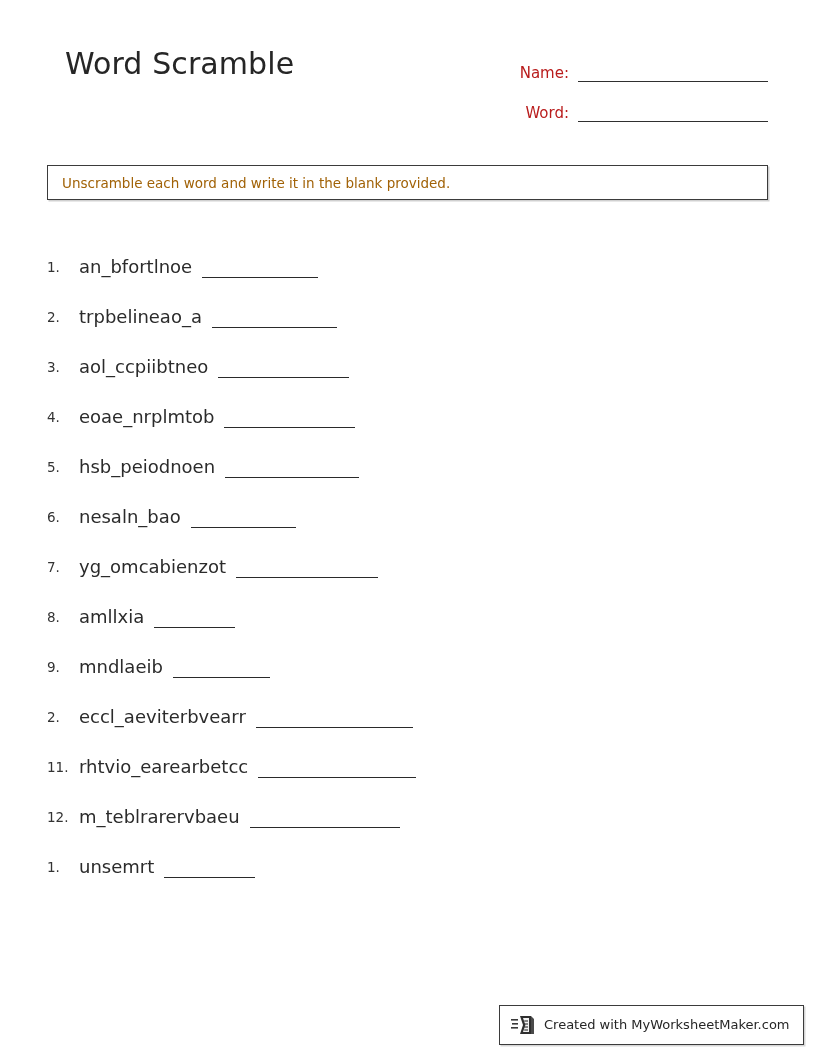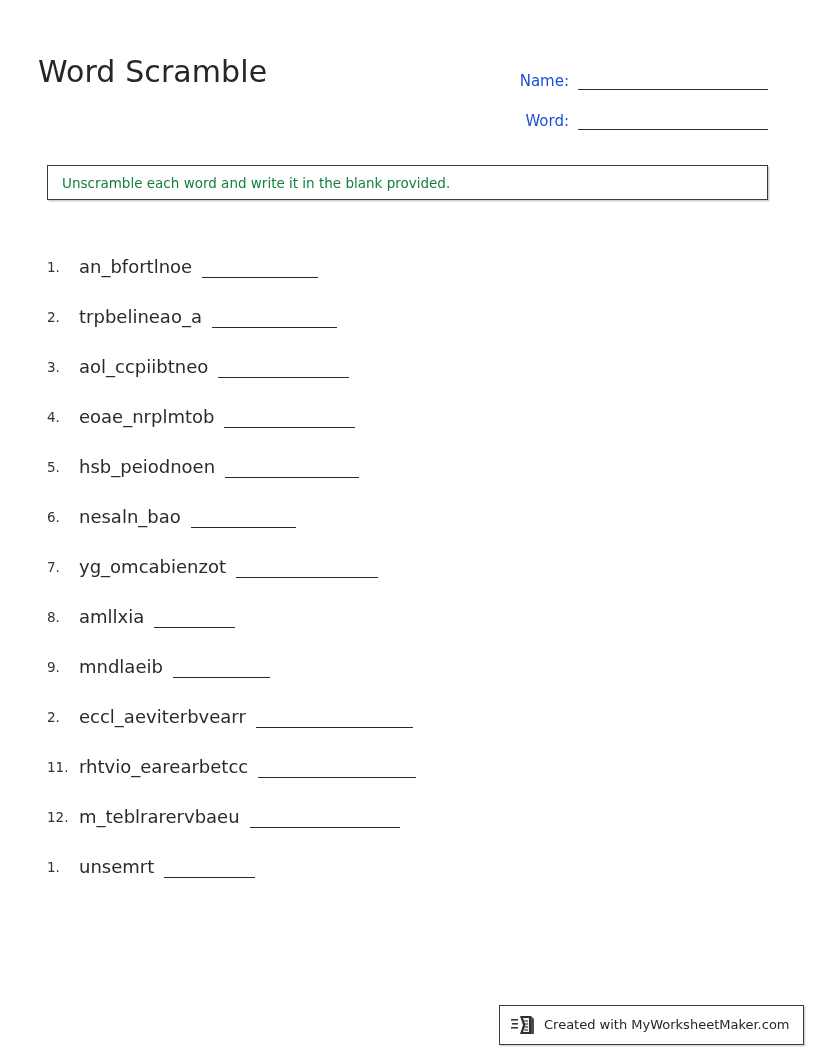--- a/index.html
+++ b/index.html
@@ -20,24 +20,23 @@
   .page {
     position: absolute;
     inset: 0;
     background: #ffffff;
   }
 
   
   .header {
     position: absolute;
     top: 44px;
-    left: 38px;
+    left: 65px;
     right: 48px;
     height: 80px;
-    margin-top: 8px;
   }
   .worksheet-title {
     position: absolute;
     left: 0;
     top: 0;
     font-size: 30px;
     font-weight: 400;
     letter-spacing: 0.1px;
     color: #262626;
     line-height: 40px;
@@ -51,21 +50,21 @@
   }
   .nd-row {
     display: flex;
     align-items: flex-end;
     justify-content: flex-end;
     height: 30px;
     margin-bottom: 10px;
   }
   .nd-label {
     font-size: 15px;
-    color: #1d4ed8;
+    color: #b91c1c;
     line-height: 18px;
     padding-right: 9px;
     white-space: nowrap;
   }
   .nd-line {
     width: 190px;
     border-bottom: 1.6px solid #2f2f2f;
     height: 20px;
   }
 
@@ -78,21 +77,21 @@
     height: 35px;
     box-sizing: border-box;
     border: 1.4px solid #3b3b3b;
     background: #ffffff;
     display: flex;
     align-items: center;
     box-shadow: 1.5px 1.5px 0 rgba(120,120,120,0.35);
   }
   .instruction-text {
     font-size: 13.5px;
-    color: #15803d;
+    color: #a16207;
     padding-left: 14px;
     line-height: 18px;
   }
 
   
   .problems {
     position: absolute;
     left: 47px;
     top: 228px;
     width: 730px;

